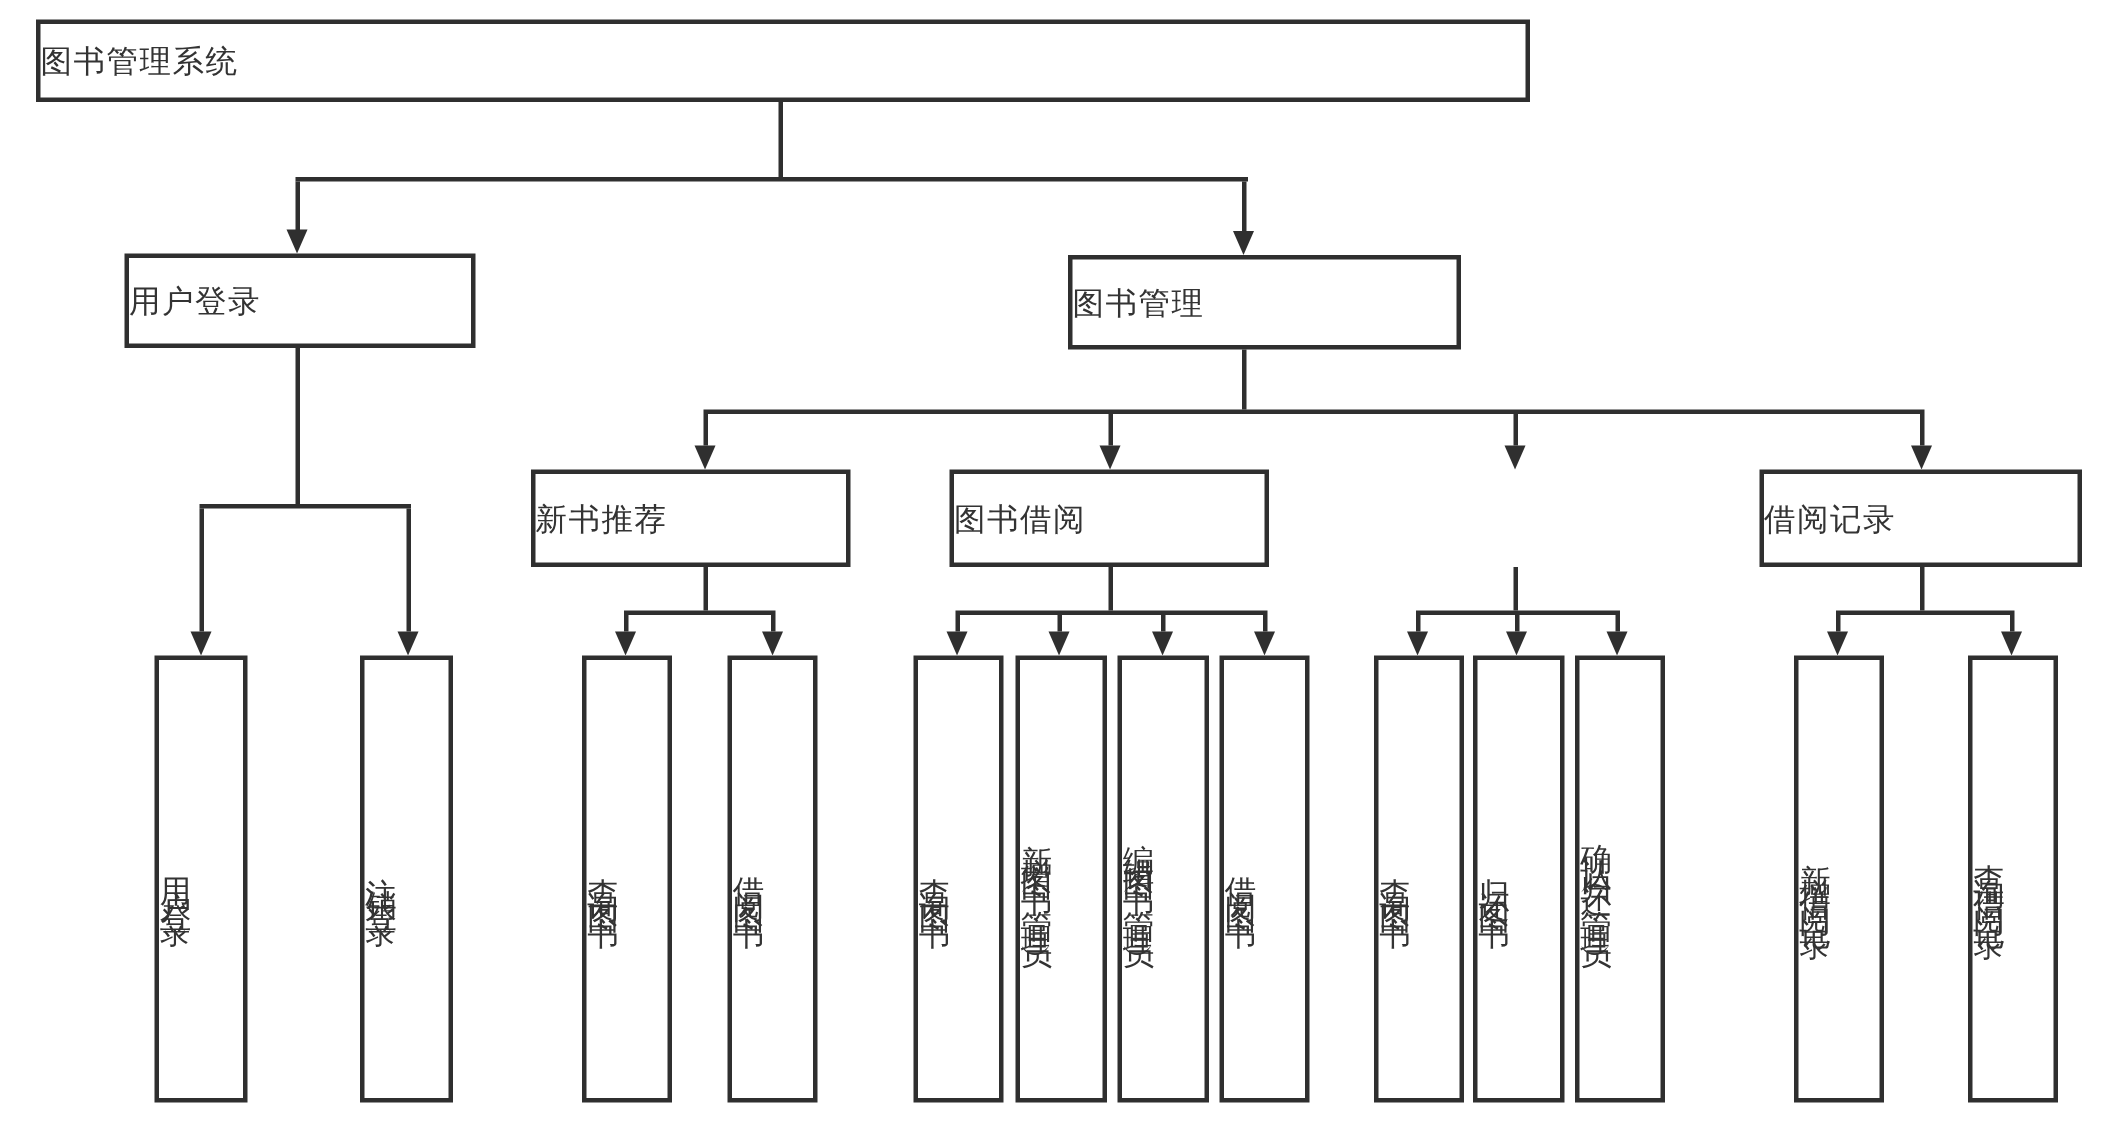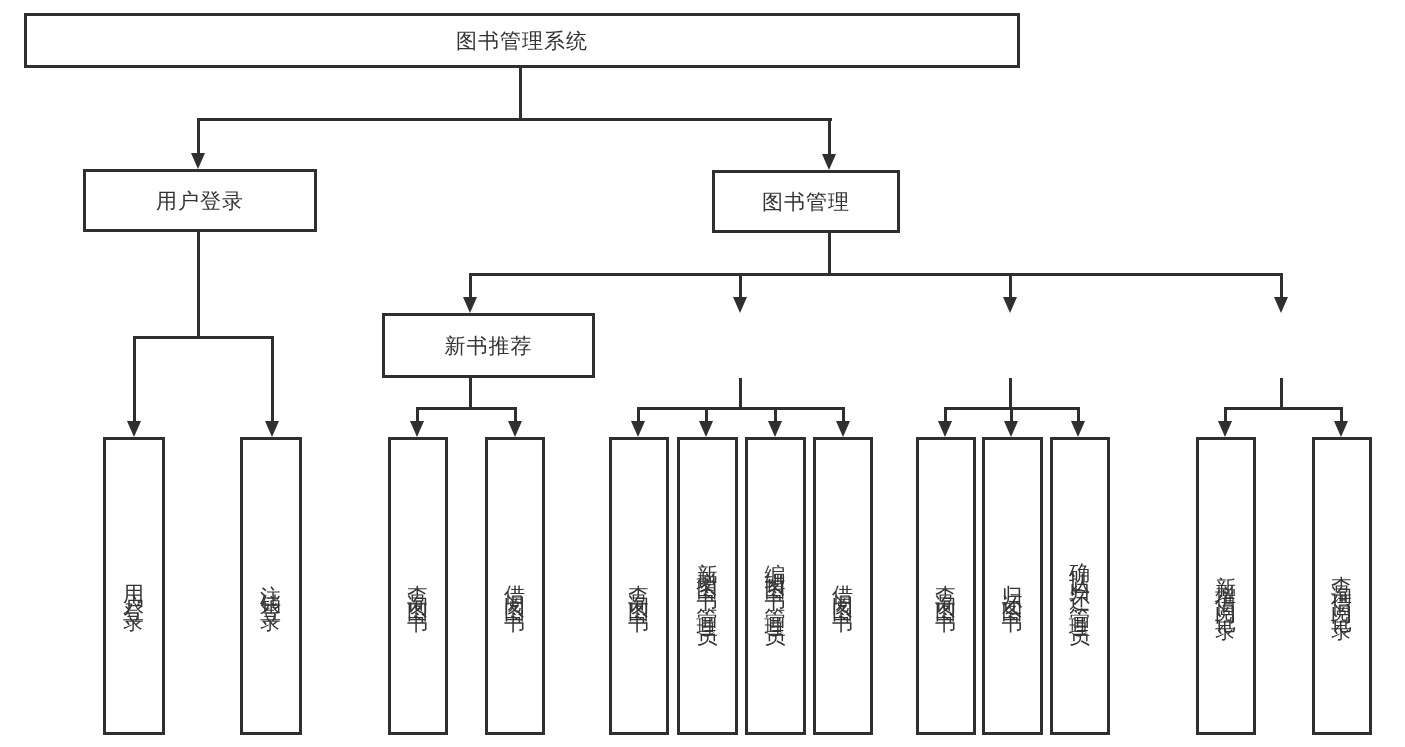--- a/index.html
+++ b/index.html
@@ -17,21 +17,21 @@
   }
   
   .box {
     position: absolute;
     box-sizing: border-box;
     border: 3px solid #2f2f2f;
     background: #ffffff;
     color: #333333;
     display: flex;
     align-items: center;
-    justify-content: center;
+    justify-content: flex-start;
   }
   .hbox { font-size: 21px; letter-spacing: 1px; }
   .vbox span {
     writing-mode: vertical-rl;
     text-orientation: mixed;
     font-size: 21px;
     letter-spacing: 9px;
     line-height: 1;
     color: #333333;
     white-space: nowrap;
@@ -70,21 +70,21 @@
   <div class="vline" style="left:519px; top:68px; width:3px; height:50px;"></div>
   <div class="hline" style="left:197px; top:118px; width:635px; height:3px;"></div>
   <div class="vline" style="left:197px; top:121px; width:3px; height:33px;"></div>
   <div class="arrow" style="left:191px; top:153px;"></div>
   <div class="vline" style="left:828px; top:121px; width:3px; height:34px;"></div>
   <div class="arrow" style="left:822px; top:154px;"></div>
 
   <div class="box hbox" style="left:83px; top:169px; width:234px; height:63px;">
     <span>用户登录</span>
   </div>
-  <div class="box hbox" style="left:712px; top:170px; width:188px; height:63px;">
+  <div class="box hbox" style="left:712px; top:170px; width:262px; height:63px;">
     <span>图书管理</span>
   </div>
 
   <div class="vline" style="left:197px; top:232px; width:3px; height:104px;"></div>
   <div class="hline" style="left:133px; top:336px; width:141px; height:3px;"></div>
   <div class="vline" style="left:133px; top:339px; width:3px; height:82px;"></div>
   <div class="arrow" style="left:127px; top:421px;"></div>
   <div class="vline" style="left:271px; top:339px; width:3px; height:82px;"></div>
   <div class="arrow" style="left:265px; top:421px;"></div>
 
@@ -92,22 +92,28 @@
   <div class="hline" style="left:469px; top:273px; width:814px; height:3px;"></div>
   <div class="vline" style="left:469px; top:276px; width:3px; height:21px;"></div>
   <div class="arrow" style="left:463px; top:297px;"></div>
   <div class="vline" style="left:739px; top:276px; width:3px; height:21px;"></div>
   <div class="arrow" style="left:733px; top:297px;"></div>
   <div class="vline" style="left:1009px; top:276px; width:3px; height:21px;"></div>
   <div class="arrow" style="left:1003px; top:297px;"></div>
   <div class="vline" style="left:1280px; top:276px; width:3px; height:21px;"></div>
   <div class="arrow" style="left:1274px; top:297px;"></div>
 
-  <div class="box hbox" style="left:382px; top:313px; width:213px; height:65px;">
+  <div class="box hbox" style="left:354px; top:313px; width:213px; height:65px;">
     <span>新书推荐</span>
+  </div>
+  <div class="box hbox" style="left:633px; top:313px; width:213px; height:65px;">
+    <span>图书借阅</span>
+  </div>
+  <div class="box hbox" style="left:1173px; top:313px; width:215px; height:65px;">
+    <span>借阅记录</span>
   </div>
 
   <div class="vline" style="left:469px; top:378px; width:3px; height:29px;"></div>
   <div class="hline" style="left:416px; top:407px; width:101px; height:3px;"></div>
   <div class="vline" style="left:416px; top:410px; width:3px; height:11px;"></div>
   <div class="arrow" style="left:410px; top:421px;"></div>
   <div class="vline" style="left:514px; top:410px; width:3px; height:11px;"></div>
   <div class="arrow" style="left:508px; top:421px;"></div>
 
   <div class="vline" style="left:739px; top:378px; width:3px; height:29px;"></div>

